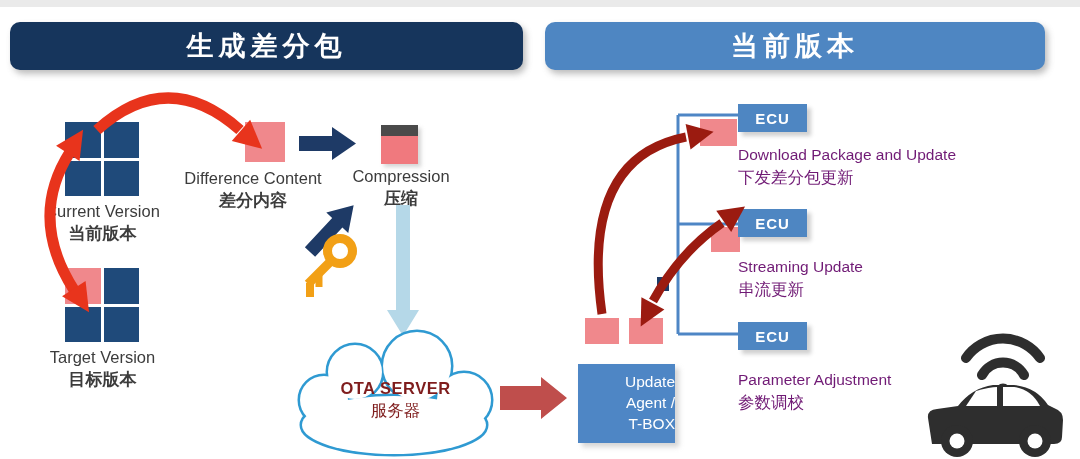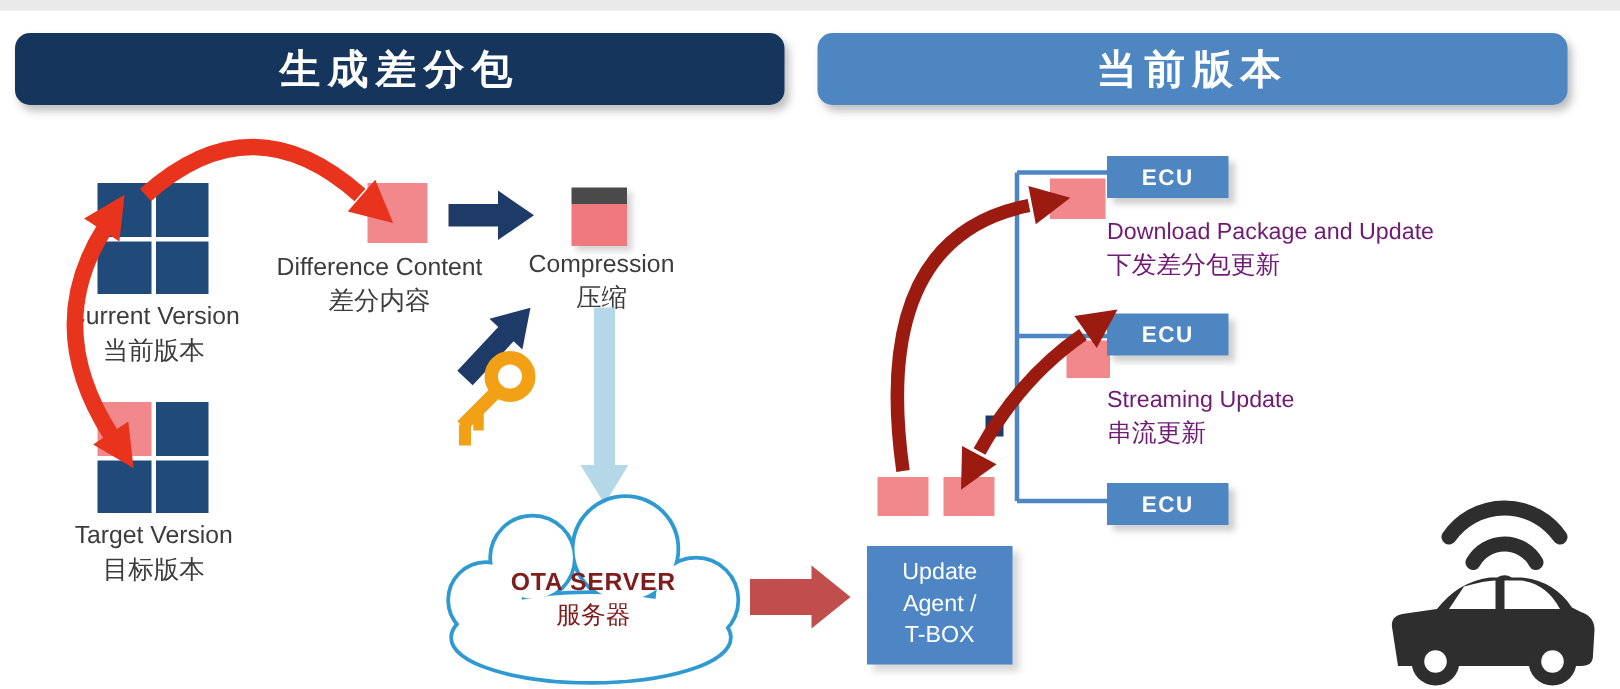--- a/index.html
+++ b/index.html
@@ -27,48 +27,48 @@
     display:grid;grid-template-columns:1fr 1fr;grid-template-rows:1fr 1fr;
     gap:3px;z-index:1;
   }
   .cell-navy{background:#1f4a7a;}
   .cell-pink{background:#f0888c;}
 
   .cap{
     position:absolute;text-align:center;color:#3c3c3c;z-index:1;line-height:1.32;
   }
   .cap .en{font-size:16.5px;}
-  .cap .zh{font-size:17px;}
+  .cap .zh{font-size:17px;font-weight:bold;}
 
   .pinkbox{position:absolute;background:#f0888c;z-index:1;}
 
   .compbox{position:absolute;left:381px;top:125px;width:37px;height:39px;z-index:1;
     box-shadow:3px 3px 4px rgba(150,150,150,.4);}
   .compbox .bar{width:100%;height:11px;background:#4a4a4a;}
   .compbox .body{width:100%;height:28px;background:#f0797e;}
 
   .rightcap{
     position:absolute;left:738px;width:310px;text-align:left;color:#701a75;
     z-index:1;line-height:1.4;
   }
   .rightcap .en{font-size:15.5px;}
   .rightcap .zh{font-size:16.5px;}
 
   .ecu{
-    position:absolute;left:738px;width:81px;height:28px;background:#4e86c2;
+    position:absolute;left:738px;width:69px;height:28px;background:#4e86c2;
     color:#fff;font-weight:bold;font-size:15px;
     display:flex;align-items:center;justify-content:center;
     box-shadow:4px 4px 4px rgba(150,150,150,.45);
     z-index:1;letter-spacing:1px;
   }
 
   .uabox{
     position:absolute;left:578px;top:364px;width:97px;height:79px;background:#4e86c5;
     color:#ffffff;font-size:15.5px;display:flex;flex-direction:column;
-    align-items:center;justify-content:center;line-height:1.35;
+    align-items:flex-end;justify-content:center;line-height:1.35;
     box-shadow:4px 4px 5px rgba(150,150,150,.4);z-index:1;
   }
 
   .otatext{
     position:absolute;left:318px;top:377px;width:155px;text-align:center;
     color:#7f1d1d;z-index:3;line-height:1.35;
   }
   .otatext .en{font-size:16.5px;font-weight:bold;letter-spacing:.5px;}
   .otatext .zh{font-size:16.5px;}
 </style>
@@ -146,20 +146,24 @@
   <div class="ecu" style="top:209px;">
     <span>ECU</span>
   </div>
   <div class="rightcap" style="top:256px;">
     <div class="en">Streaming Update</div>
     <div class="zh">串流更新</div>
   </div>
 
   <div class="ecu" style="top:322px;">
     <span>ECU</span>
+  </div>
+  <div class="rightcap" style="top:369px;">
+    <div class="en">Parameter Adjustment</div>
+    <div class="zh">参数调校</div>
   </div>
 
   <div class="pinkbox" style="left:585px;top:318px;width:34px;height:26px;"></div>
   <div class="pinkbox" style="left:629px;top:318px;width:34px;height:26px;"></div>
 
   <div class="uabox">
     <div>Update</div>
     <div>Agent /</div>
     <div>T-BOX</div>
   </div>

